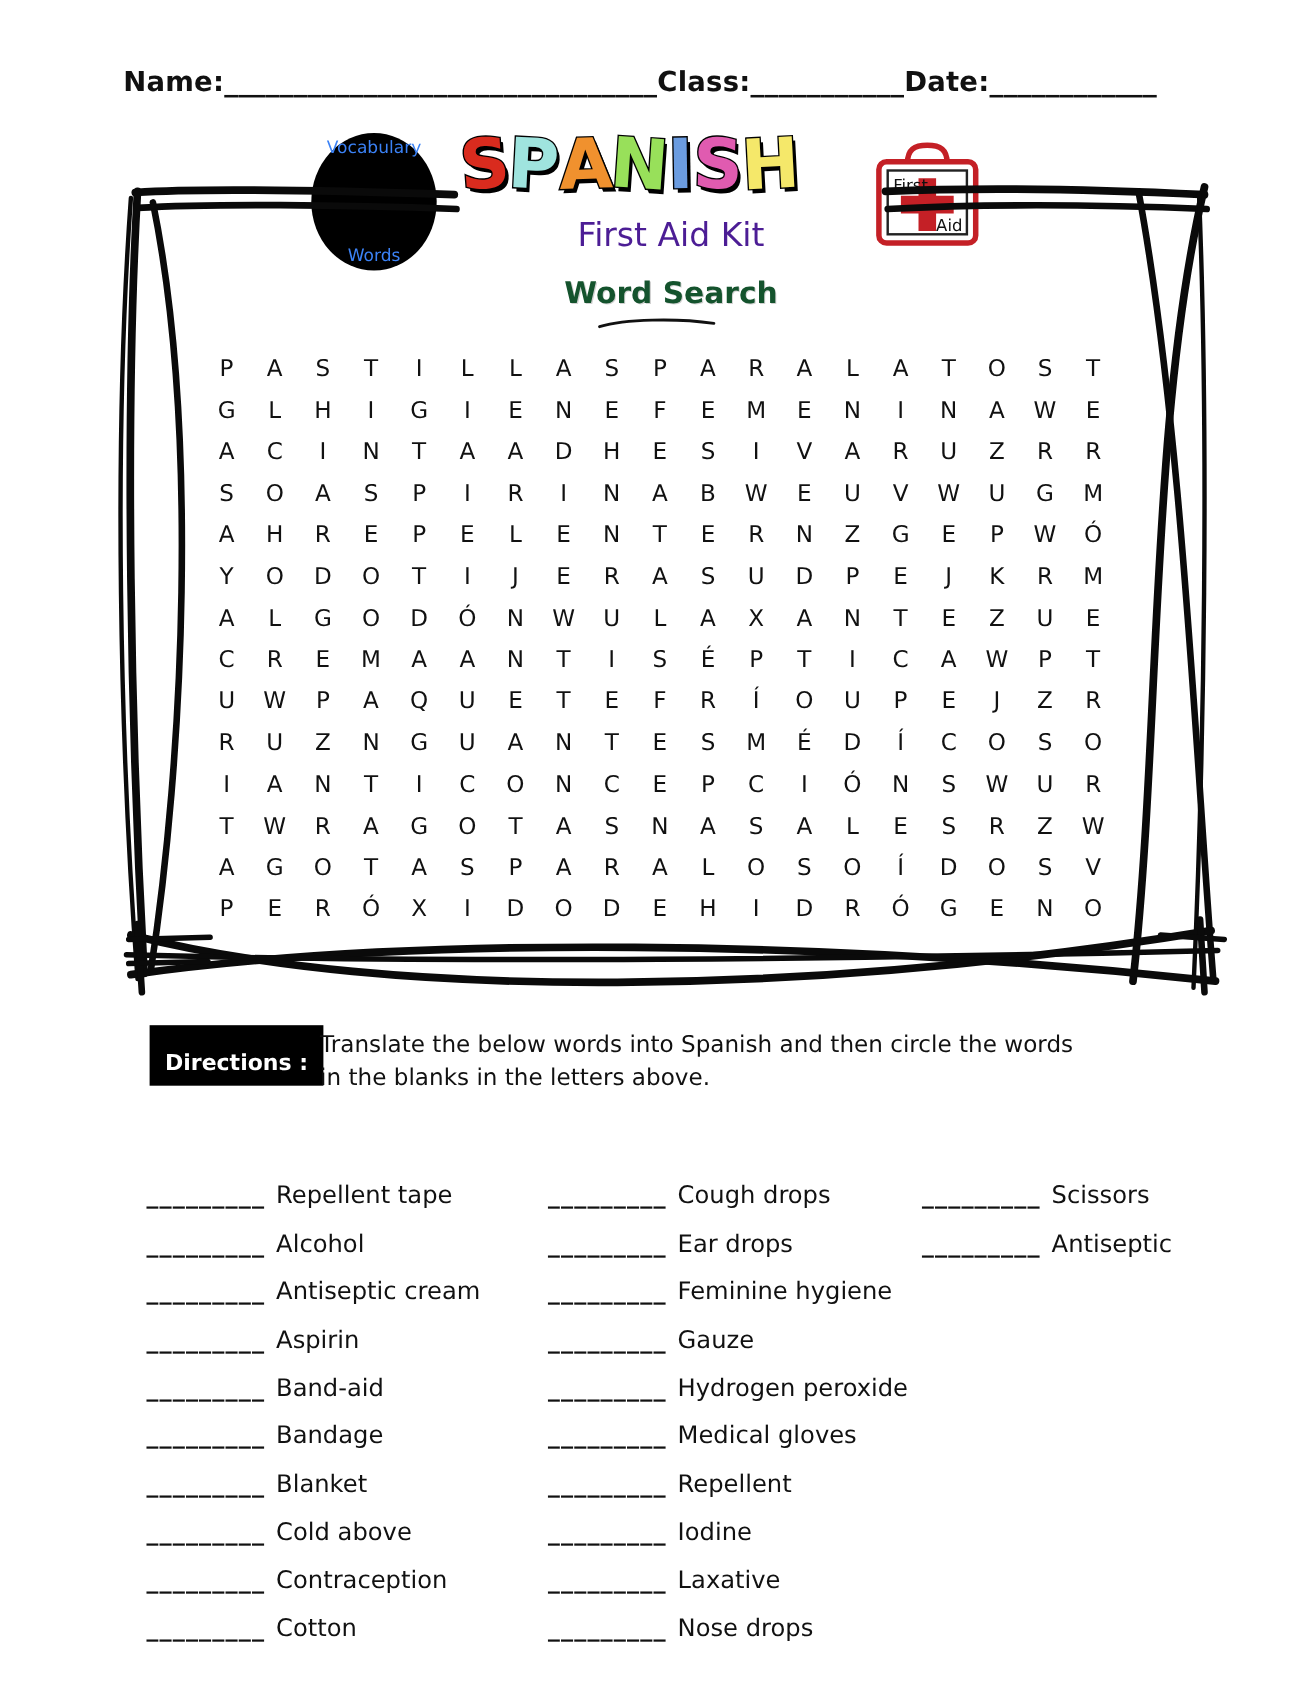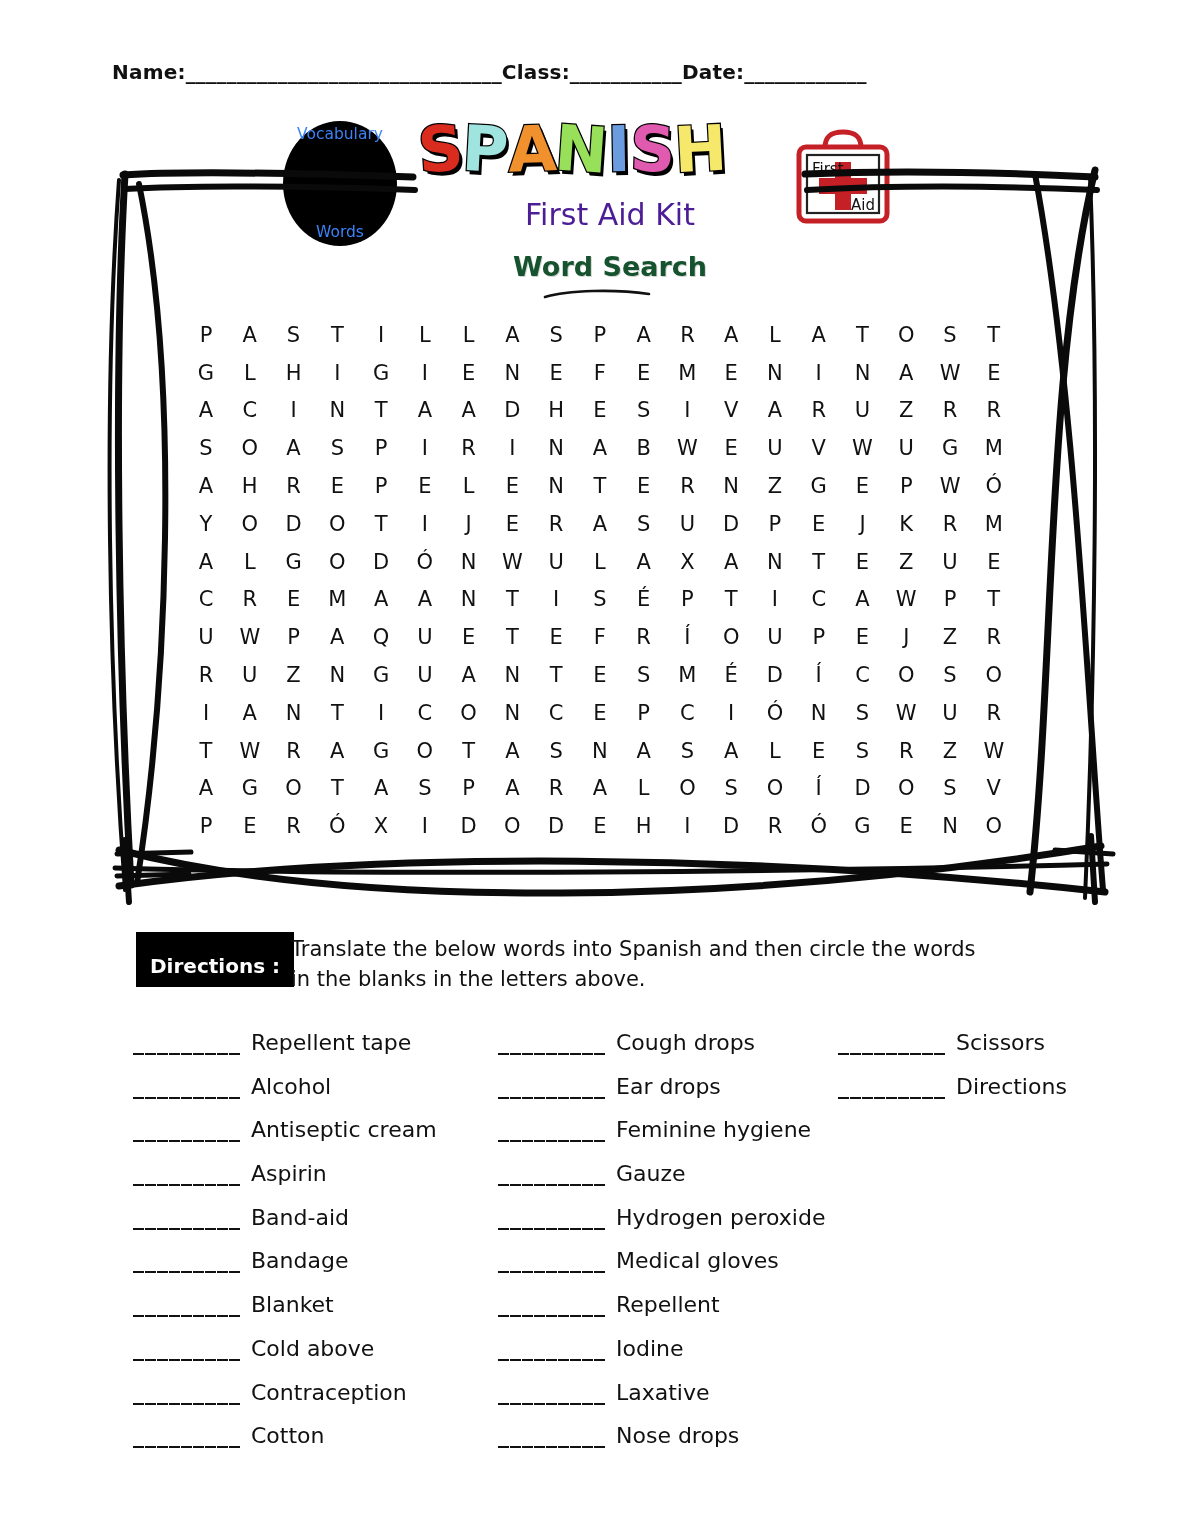--- a/index.html
+++ b/index.html
@@ -15,21 +15,21 @@
     overflow: hidden;
   }
 
   
   .namebar {
     position: absolute;
     left: 112px;
     top: 60px;
     width: 980px;
     font-family: "DejaVu Sans", sans-serif;
-    font-size: 20px;
+    font-size: 25px;
     font-weight: bold;
     color: #111;
     letter-spacing: 0.2px;
     white-space: nowrap;
   }
 
   
   .vocab-circle {
     position: absolute;
     left: 283px;
@@ -177,21 +177,21 @@
 
   
   .wordlist {
     position: absolute;
     left: 133px;
     top: 1030px;
     width: 1000px;
     display: flex;
     gap: 0;
   }
-  .wl-col { display: flex; flex-direction: column; }
+  .wl-col { display: flex; flex-direction: column; margin-top: 45px; }
   .wl-col-1 { width: 365px; }
   .wl-col-2 { width: 340px; }
   .wl-col-3 { width: 290px; }
 
   .wl-item {
     display: flex;
     align-items: baseline;
     height: 43.7px;
     font-family: "DejaVu Sans", sans-serif;
     font-size: 22px;
@@ -659,16 +659,16 @@
         <span class="wl-label">Nose drops</span>
       </div>
     </div>
     <div class="wl-col wl-col-3">
       <div class="wl-item">
         <span class="wl-blank">_________</span>
         <span class="wl-label">Scissors</span>
       </div>
       <div class="wl-item">
         <span class="wl-blank">_________</span>
-        <span class="wl-label">Directions</span>
+        <span class="wl-label">Antiseptic</span>
       </div>
     </div>
   </div>
 
 </body></html>

